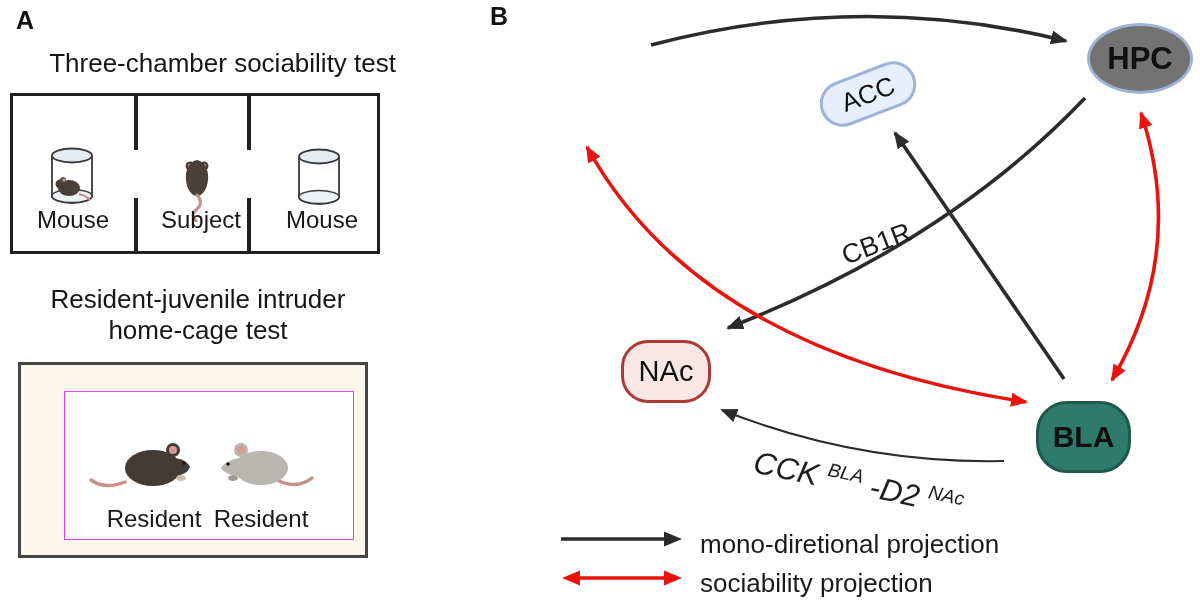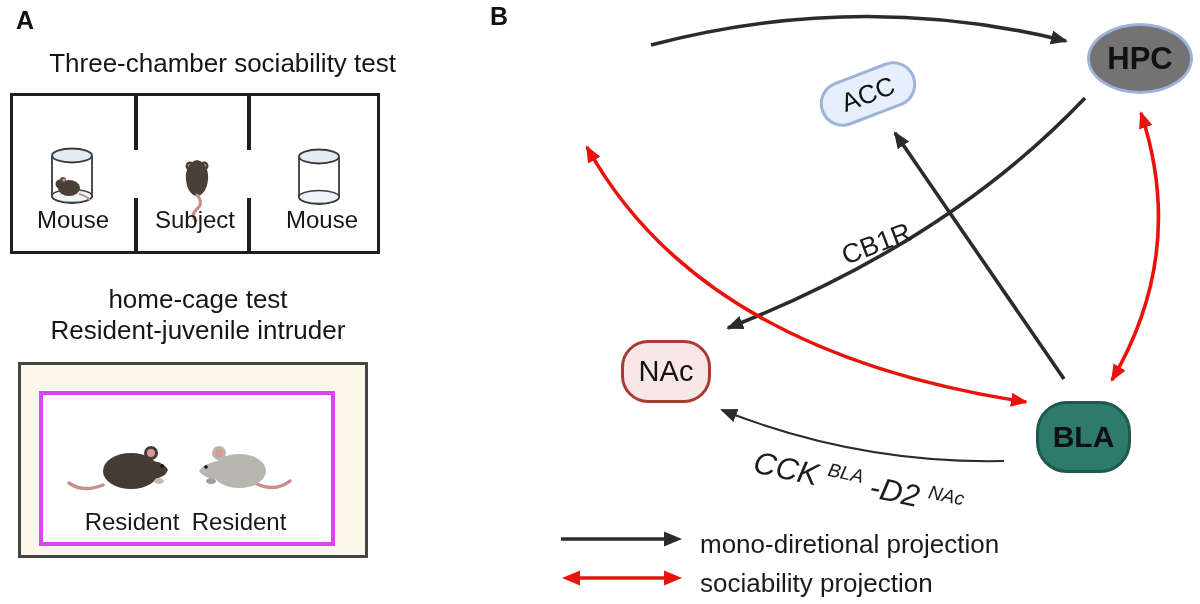--- a/index.html
+++ b/index.html
@@ -11,21 +11,21 @@
   .chamberBox{position:absolute;left:10px;top:93px;width:364px;height:155px;border:3px solid #1f1f1f;background:#fff;}
   .divider{position:absolute;width:4px;background:#1f1f1f;}
   .d1t{left:121px;top:0;height:54px;}
   .d1b{left:121px;bottom:0;height:53px;}
   .d2t{left:234px;top:0;height:54px;}
   .d2b{left:234px;bottom:0;height:53px;}
   .chLabel{position:absolute;top:110px;transform:translateX(-50%);font-size:24px;color:#181818;white-space:nowrap;}
   .cup{position:absolute;}
   .titleA2{position:absolute;left:0;top:284px;width:396px;text-align:center;font-size:26px;line-height:31px;color:#161616;}
   .cageBox{position:absolute;left:18px;top:362px;width:344px;height:190px;border:3px solid #454545;background:#fbf8eb;}
-  .cageInner{position:absolute;left:18px;top:26px;width:288px;height:147px;background:#ffffff;border:4px solid #d946ef;}
+  .cageInner{position:absolute;left:43px;top:26px;width:288px;height:147px;background:#ffffff;border:1px solid #d946ef;}
   .cageLabel{position:absolute;transform:translateX(-50%);top:113px;font-size:24px;color:#181818;white-space:nowrap;}
   
   .edgesvg{position:absolute;left:480px;top:0;width:720px;height:604px;}
   .node{position:absolute;display:flex;align-items:center;justify-content:center;
         border-style:solid;color:#111;box-sizing:border-box;}
   .n-mpfc{left:506px;top:42px;width:123px;height:85px;border-width:4px;border-radius:40px;font-size:31px;font-weight:bold;}
   .n-acc{left:818px;top:71px;width:100px;height:46px;border-width:3px;border-radius:23px;font-size:26px;transform:rotate(-21deg);}
   .n-hpc{left:1087px;top:23px;width:106px;height:71px;border-width:3.5px;border-radius:50%;font-size:31px;font-weight:bold;}
   .n-nac{left:621px;top:340px;width:90px;height:63px;border-width:3px;border-radius:27px;font-size:29px;}
   .n-bla{left:1036px;top:401px;width:95px;height:72px;border-width:3.5px;border-radius:31px;font-size:30px;font-weight:bold;}
@@ -61,33 +61,33 @@
     <div class="chLabel" style="left:60px;">Mouse</div>
 
     <svg class="cup" style="left:165px;top:62px;" width="38" height="64" viewBox="0 0 38 64">
       <circle cx="12" cy="8" r="4.5" fill="#4b4038"></circle>
       <circle cx="26" cy="8" r="4.5" fill="#4b4038"></circle>
       <circle cx="12" cy="8" r="2.2" fill="#c79a92"></circle>
       <circle cx="26" cy="8" r="2.2" fill="#c79a92"></circle>
       <path d="M19 2 C28 4 31 14 30 22 C29 32 24 38 19 38 C14 38 9 32 8 22 C7 14 10 4 19 2 Z" fill="#4b4038"></path>
       <path d="M19 37 q7 8 0 14 q-7 6 -1 12" stroke="#c68f88" stroke-width="3" fill="none" stroke-linecap="round"></path>
     </svg>
-    <div class="chLabel" style="left:182px;">Subject</div>
+    <div class="chLabel" style="left:188px;">Subject</div>
 
     <svg class="cup" style="left:283px;top:52px;" width="46" height="58" viewBox="0 0 46 58">
       <path d="M3 9 V49 A20 7 0 0 0 43 49 V9" fill="#ffffff" stroke="#3a3a3a" stroke-width="1.8"></path>
       <ellipse cx="23" cy="49" rx="20" ry="6.5" fill="#eef3f8" stroke="#3a3a3a" stroke-width="1.5"></ellipse>
       <ellipse cx="23" cy="8.5" rx="20" ry="7" fill="#e3ebf4" stroke="#3a3a3a" stroke-width="1.8"></ellipse>
     </svg>
     <div class="chLabel" style="left:309px;">Mouse</div>
   </div>
 
   <div class="titleA2">
+    <div>Resident-juvenile intruder</div>
     <div>home-cage test</div>
-    <div>Resident-juvenile intruder</div>
   </div>
 
   <div class="cageBox">
     <div class="cageInner">
 
       <svg style="position:absolute;left:22px;top:42px;" width="114" height="62" viewBox="0 0 114 62">
         <path d="M38 48 Q18 56 4 46" stroke="#c68f88" stroke-width="3.5" fill="none" stroke-linecap="round"></path>
         <ellipse cx="66" cy="34" rx="28" ry="18" fill="#453b35"></ellipse>
         <path d="M88 24 Q100 26 103 33 Q100 41 88 42 Z" fill="#453b35"></path>
         <circle cx="86" cy="16" r="7" fill="#453b35"></circle>

